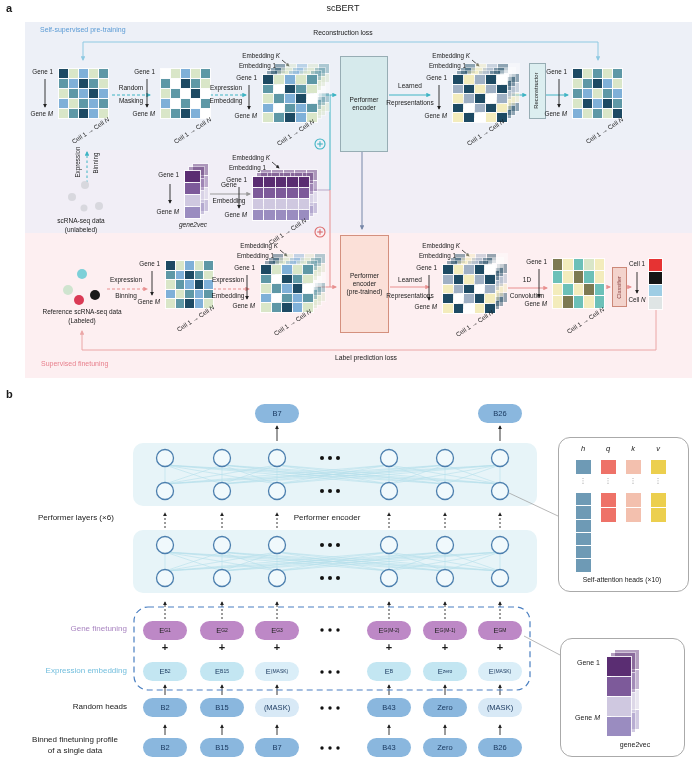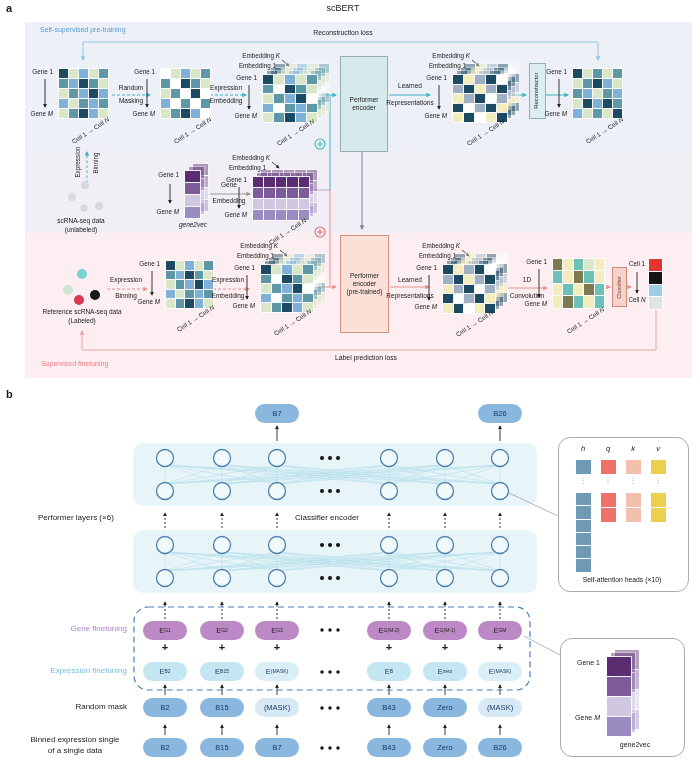--- a/index.html
+++ b/index.html
@@ -983,21 +983,21 @@
       <div style="background: rgb(230, 51, 51);"></div>
       <div style="background: rgb(21, 21, 21);"></div>
       <div style="background: rgb(158, 205, 228);"></div>
       <div style="background: rgb(223, 229, 229);"></div>
     </div>
     <div class="panelrect" style="left: 133px; top: 443px; width: 404px; height: 63px; background: rgb(231, 244, 248);"></div>
     <div class="panelrect" style="left: 133px; top: 530px; width: 404px; height: 63px; background: rgb(231, 244, 248);"></div>
     <div class="pill" style="left: 255px; top: 404px; background: rgb(138, 183, 222);">B7</div>
     <div class="pill" style="left: 478px; top: 404px; background: rgb(138, 183, 222);">B26</div>
     <div class="t" style="left: 38px; top: 514px; font-size: 8px;">Performer layers (×6)</div>
-    <div class="t" style="left: 327px; top: 514px; font-size: 8px; transform: translateX(-50%);">Classifier encoder</div>
+    <div class="t" style="left: 327px; top: 514px; font-size: 8px; transform: translateX(-50%);">Performer encoder</div>
     <div class="pill" style="left: 143px; top: 621px; background: rgb(189, 136, 198); color: rgb(34, 34, 34);">E<sub>G1</sub></div>
     <div class="pill" style="left: 200px; top: 621px; background: rgb(189, 136, 198); color: rgb(34, 34, 34);">E<sub>G2</sub></div>
     <div class="pill" style="left: 255px; top: 621px; background: rgb(189, 136, 198); color: rgb(34, 34, 34);">E<sub>G3</sub></div>
     <div class="pill" style="left: 367px; top: 621px; background: rgb(189, 136, 198); color: rgb(34, 34, 34);">E<sub>G(M-2)</sub></div>
     <div class="pill" style="left: 423px; top: 621px; background: rgb(189, 136, 198); color: rgb(34, 34, 34);">E<sub>G(M-1)</sub></div>
     <div class="pill" style="left: 478px; top: 621px; background: rgb(189, 136, 198); color: rgb(34, 34, 34);">E<sub>GM</sub></div>
     <div class="pill" style="left: 143px; top: 662px; background: rgb(195, 230, 242);">E<sub>B2</sub></div>
     <div class="pill" style="left: 200px; top: 662px; background: rgb(195, 230, 242);">E<sub>B15</sub></div>
     <div class="pill" style="left: 255px; top: 662px; background: rgb(218, 238, 248);">E<sub>(MASK)</sub></div>
     <div class="pill" style="left: 367px; top: 662px; background: rgb(195, 230, 242);">E<sub>B</sub></div>
@@ -1015,23 +1015,23 @@
     <div class="pill" style="left: 367px; top: 738px; background: rgb(138, 183, 222);">B43</div>
     <div class="pill" style="left: 423px; top: 738px; background: rgb(138, 183, 222);">Zero</div>
     <div class="pill" style="left: 478px; top: 738px; background: rgb(138, 183, 222);">B26</div>
     <div class="t" style="left: 165px; top: 641px; font-size: 11px; font-weight: bold; transform: translateX(-50%);">+</div>
     <div class="t" style="left: 222px; top: 641px; font-size: 11px; font-weight: bold; transform: translateX(-50%);">+</div>
     <div class="t" style="left: 277px; top: 641px; font-size: 11px; font-weight: bold; transform: translateX(-50%);">+</div>
     <div class="t" style="left: 389px; top: 641px; font-size: 11px; font-weight: bold; transform: translateX(-50%);">+</div>
     <div class="t" style="left: 445px; top: 641px; font-size: 11px; font-weight: bold; transform: translateX(-50%);">+</div>
     <div class="t" style="left: 500px; top: 641px; font-size: 11px; font-weight: bold; transform: translateX(-50%);">+</div>
     <div class="t" style="left: 127px; top: 625px; font-size: 8px; color: rgb(168, 131, 192); transform: translateX(-100%);">Gene finetuning</div>
-    <div class="t" style="left: 127px; top: 667px; font-size: 8px; color: rgb(114, 190, 221); transform: translateX(-100%);">Expression finetuning</div>
-    <div class="t" style="left: 127px; top: 703px; font-size: 8px; transform: translateX(-100%);">Random mask</div>
-    <div class="t" style="left: 75px; top: 736px; font-size: 8px; transform: translateX(-50%);">Binned expression single</div>
+    <div class="t" style="left: 127px; top: 667px; font-size: 8px; color: rgb(114, 190, 221); transform: translateX(-100%);">Expression embedding</div>
+    <div class="t" style="left: 127px; top: 703px; font-size: 8px; transform: translateX(-100%);">Random heads</div>
+    <div class="t" style="left: 75px; top: 736px; font-size: 8px; transform: translateX(-50%);">Binned finetuning profile</div>
     <div class="t" style="left: 75px; top: 747px; font-size: 8px; transform: translateX(-50%);">of a single data</div>
     <div class="wbox" style="left: 558px; top: 437px; width: 129px; height: 153px;"></div>
     <div class="t" style="left: 583px; top: 445px; font-size: 7.5px; font-style: italic; transform: translateX(-50%);">h</div>
     <div class="mx" style="left: 574.5px; top: 459px; grid-template-columns: repeat(1, 15px); grid-auto-rows: 14px;">
       <div style="background: rgb(110, 154, 181);"></div>
     </div>
     <div class="t" style="left: 583px; top: 477px; font-size: 7px; color: rgb(119, 119, 119); transform: translateX(-50%);">⋮</div>
     <div class="mx" style="left: 574.5px; top: 492px; grid-template-columns: repeat(1, 15px); grid-auto-rows: 12.3px;">
       <div style="background: rgb(110, 154, 181);"></div>
       <div style="background: rgb(110, 154, 181);"></div>

